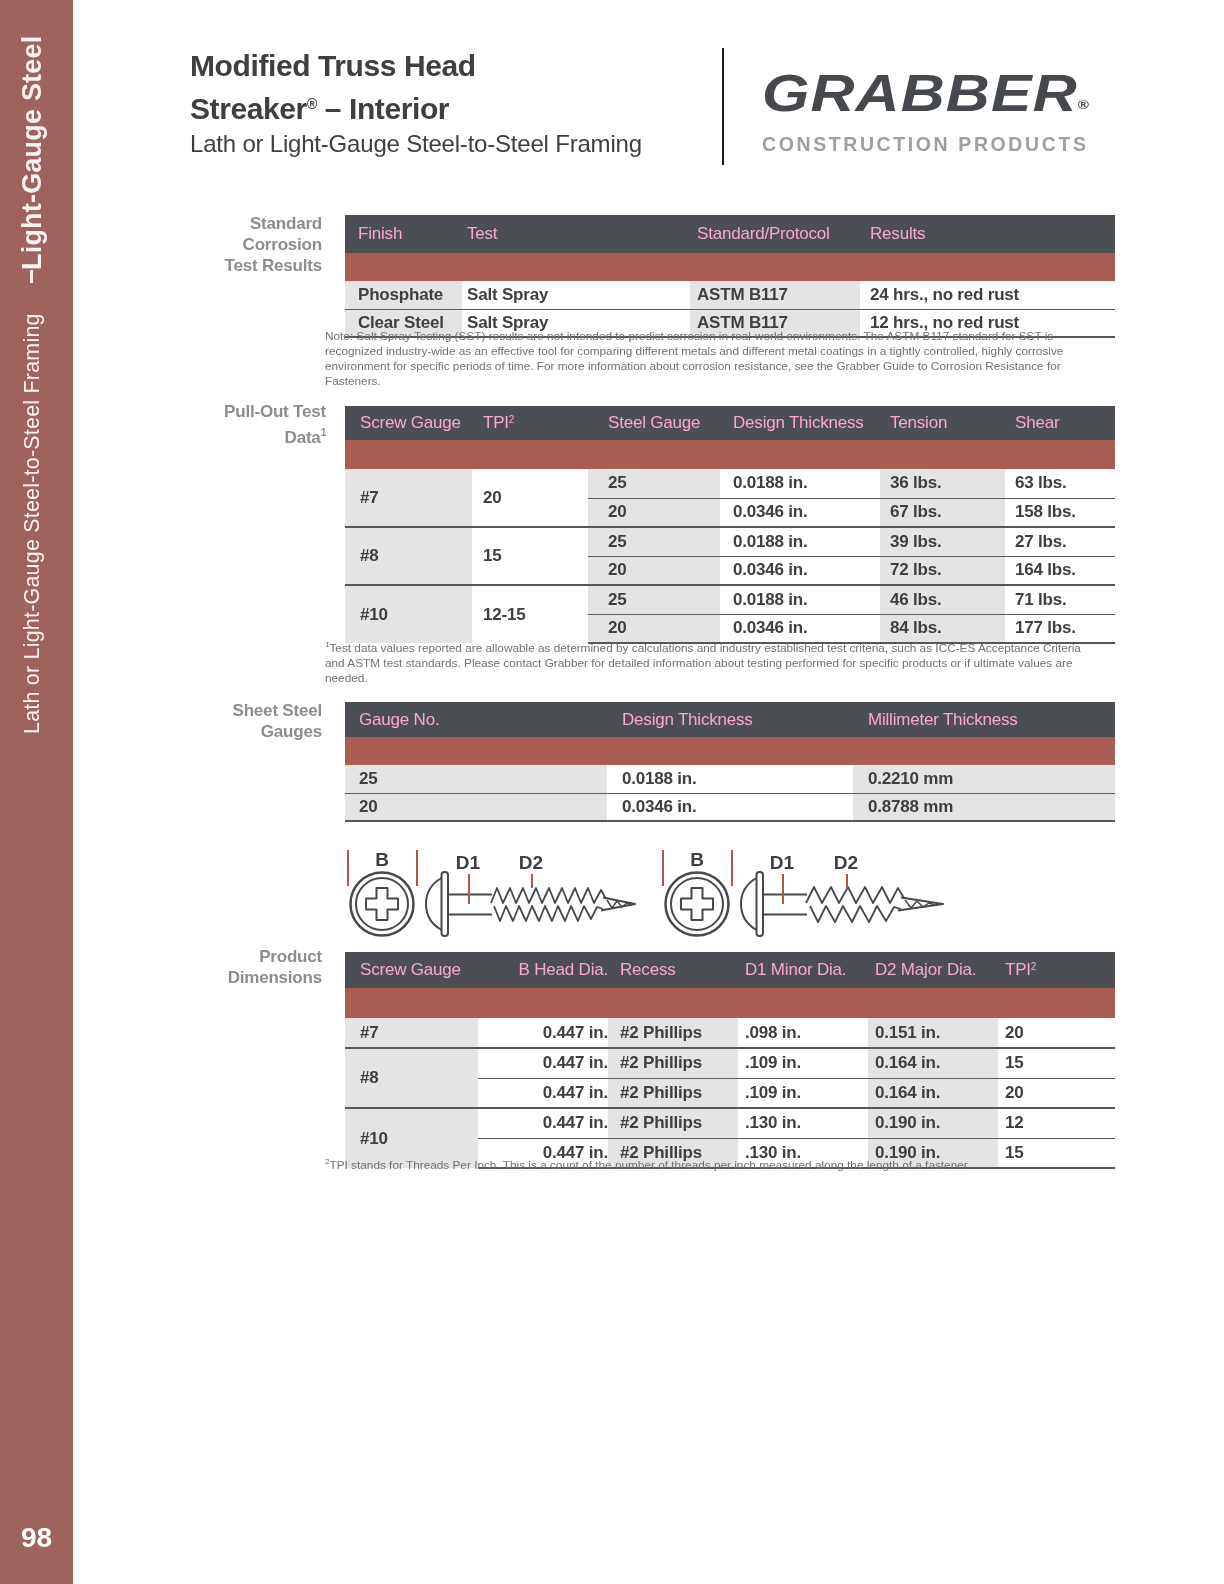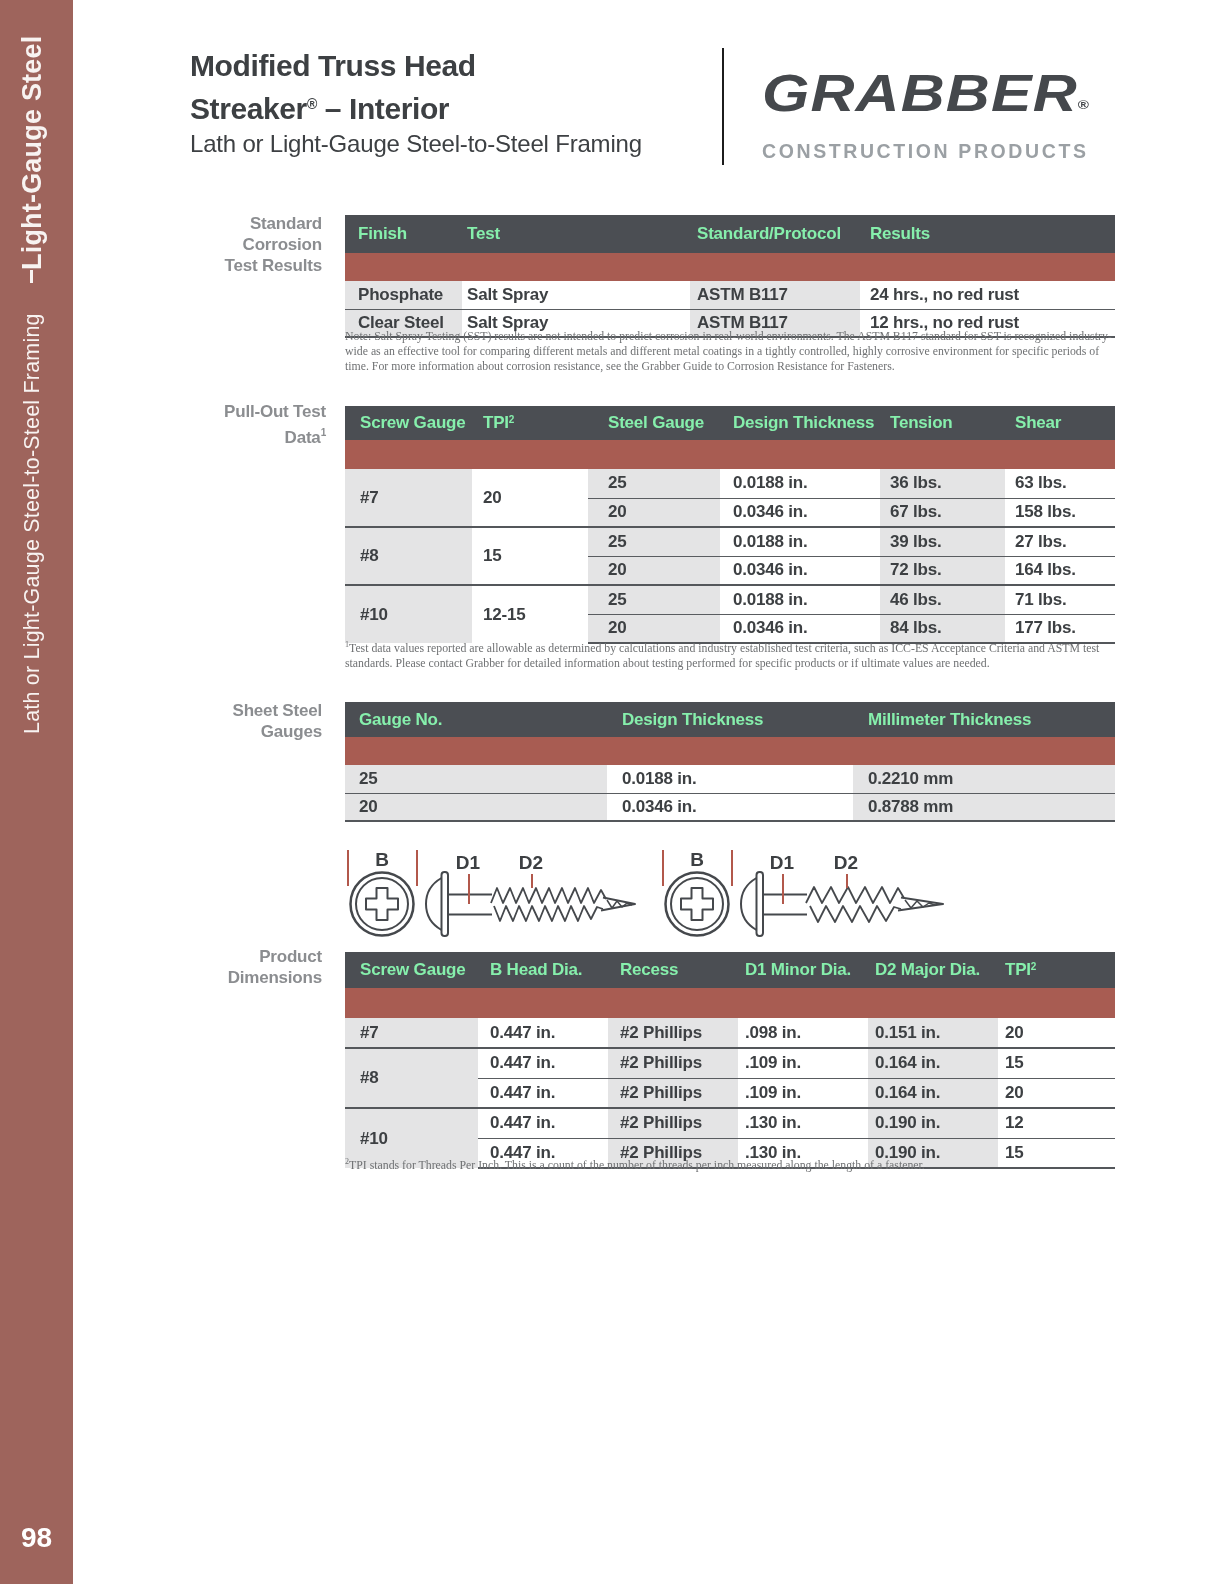--- a/index.html
+++ b/index.html
@@ -16,33 +16,33 @@
   #page-num  { position:absolute; left:21px; top:1522px; font-size:28px; font-weight:bold; color:#ffffff; }
 
   
   #title { position:absolute; left:190px; top:47px; font-size:30px; font-weight:bold; line-height:38px; color:#3d4043; letter-spacing:-0.4px; }
   #title sup { font-size:14px; vertical-align:10px; }
   #subtitle { position:absolute; left:190px; top:130px; font-size:24px; font-weight:normal; color:#3d4043; letter-spacing:-0.2px; }
   #hdr-divider { position:absolute; left:722px; top:48px; width:2px; height:117px; background:#1c1c1c; }
   #logo { position:absolute; left:762px; top:66px; width:350px; }
   #logo-name { font-size:52px; font-weight:bold; font-style:italic; color:#45484c; letter-spacing:1px; transform:scaleX(1.17); transform-origin:0 50%; white-space:nowrap; line-height:54px; }
   #logo-name sup { font-size:13px; font-style:normal; vertical-align:2px; letter-spacing:0; }
-  #logo-tag { font-size:19.5px; font-weight:bold; color:#9ba0a4; letter-spacing:2.6px; margin-top:8px; white-space:nowrap; }
+  #logo-tag { font-size:19.5px; font-weight:bold; color:#9ba0a4; letter-spacing:2.6px; margin-top:1px; white-space:nowrap; }
 
   
   .sec-label { position:absolute; width:240px; text-align:right; font-size:17px; font-weight:bold; color:#8b8d90; line-height:21px; letter-spacing:-0.2px; }
   .sec-label sup { font-size:10px; vertical-align:super; }
   #lbl-corrosion { left:82px; top:213px; }
   #lbl-pullout   { left:86px; top:401px; }
   #lbl-gauges    { left:82px; top:700px; }
   #lbl-dims      { left:82px; top:946px; }
 
   
   table.dt { position:absolute; left:345px; width:770px; border-collapse:collapse; table-layout:fixed; }
-  table.dt th { background:#4b4e53; color:#86efac; font-size:17px; font-weight:bold; text-align:left; letter-spacing:-0.2px; }
+  table.dt th { background:#4b4e53; color:#f9a8d4; font-size:17px; font-weight:normal; text-align:left; letter-spacing:-0.2px; }
   table.dt th sup, table.dt td sup { font-size:10px; vertical-align:5px; }
   table.dt td { font-size:17px; font-weight:bold; color:#3d4043; vertical-align:middle; letter-spacing:-0.2px; }
   table.dt tr.accent td { background:#a85c52; height:6px; padding:0; border:none; }
   td.g { background:#e4e4e5; }
   td.w { background:#ffffff; }
   tr.sub td { border-top:1px solid #595c60; }
   tr.grp td { border-top:2px solid #54575b; }
   tbody tr.last td { border-bottom:2px solid #54575b; }
 
   #t-corrosion { top:215px; }
@@ -59,26 +59,26 @@
   #t-pullout .c5 { padding-left:10px; } #t-pullout .c6 { padding-left:10px; }
 
   #t-gauges { top:702px; }
   #t-gauges th { height:35px; }
   #t-gauges td { height:28px; }
   #t-gauges .c1 { padding-left:14px; } #t-gauges .c2 { padding-left:15px; } #t-gauges .c3 { padding-left:15px; }
 
   #t-dims { top:952px; }
   #t-dims th { height:36px; }
   #t-dims td { height:30px; }
-  #t-dims .c1 { padding-left:15px; } #t-dims .c2 { padding-left:12px; }
+  #t-dims .c1 { padding-left:15px; } #t-dims .c2 { padding-left:12px;text-align:right; }
   #t-dims .c3 { padding-left:12px; } #t-dims .c4 { padding-left:7px;margin-top:40px; }
   #t-dims .c5 { padding-left:7px; }  #t-dims .c6 { padding-left:7px; }
 
   
-  .note { position:absolute; left:345px; width:772px; font-size:11.8px; line-height:15px; color:#6f7173; letter-spacing:0;font-family:Liberation Serif, serif; }
+  .note { position:absolute; left:325px; width:772px; font-size:11.8px; line-height:15px; color:#6f7173; letter-spacing:0; }
   .note sup { font-size:8px; vertical-align:super; }
   #note-corrosion { top:329px; }
   #fn-pullout { top:637px; }
   #fn-dims { top:1154px; }
 
   
   #diagram { position:absolute; left:345px; top:838px; }
   #diagram text { font-family:"Liberation Sans", sans-serif; font-size:19px; font-weight:bold; fill:#3d4043; }
 </style>
 </head>

